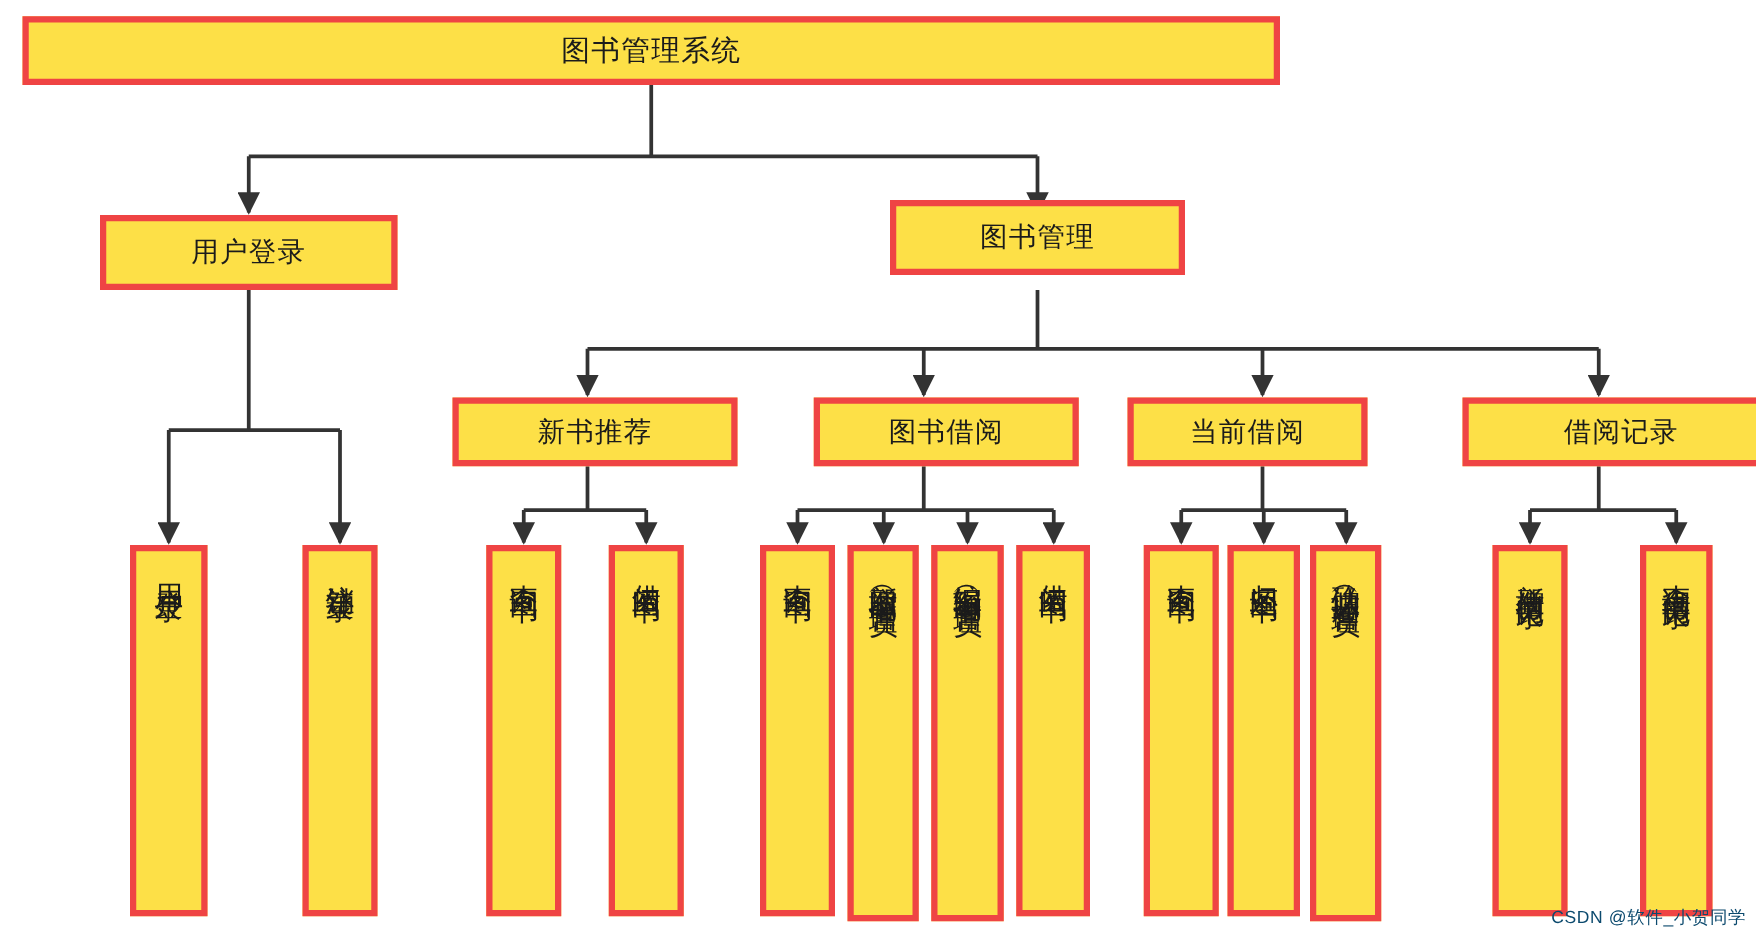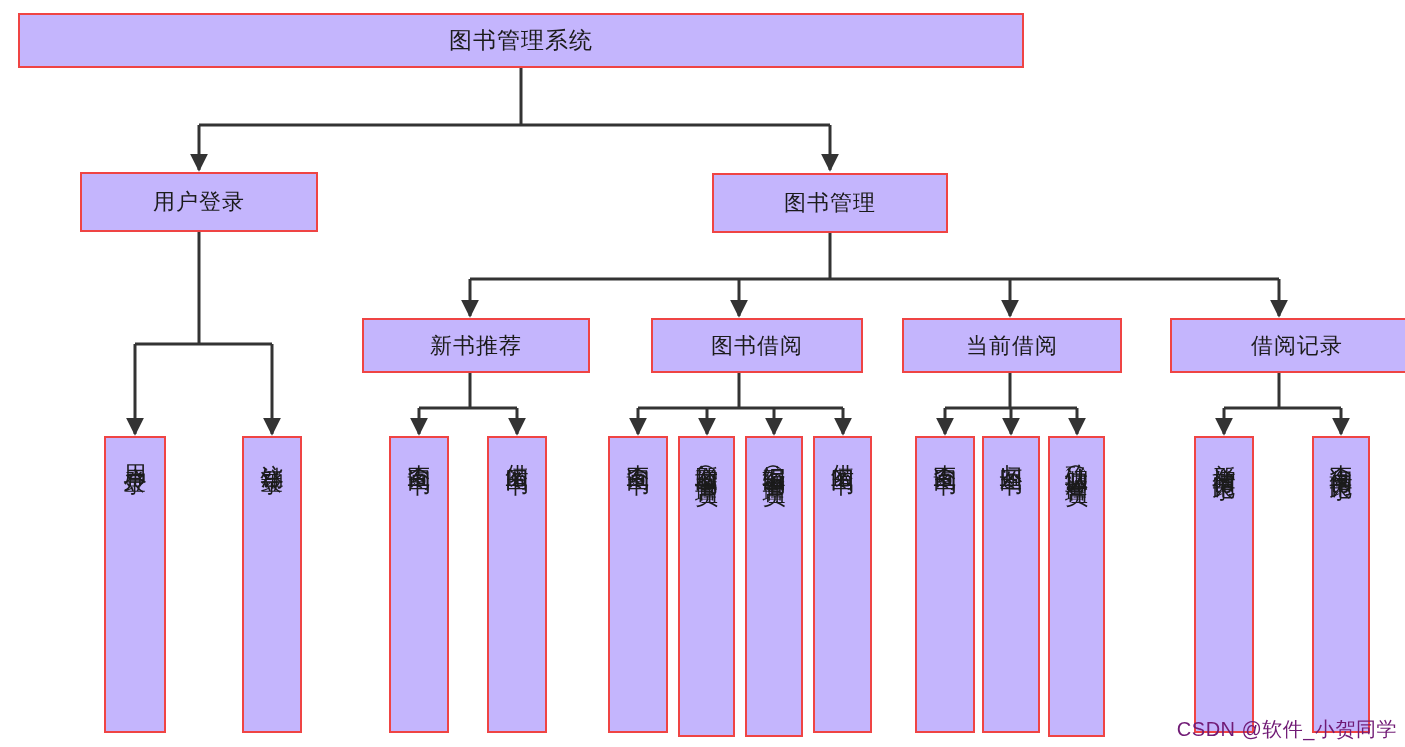--- a/index.html
+++ b/index.html
@@ -21,22 +21,22 @@
     position: absolute;
     left: 0;
     top: 0;
     width: 1405px;
     height: 747px;
     pointer-events: none;
   }
   .node {
     position: absolute;
     box-sizing: border-box;
-    background: #c4b5fd;
-    border: 2px solid #ef4444;
+    background: #fde047;
+    border: 5px solid #ef4444;
     display: flex;
     align-items: center;
     justify-content: center;
     z-index: 2;
     font-family: Liberation Serif, serif;
   }
   .node .label {
     color: #1b1b1b;
     text-align: center;
     line-height: 1.18;
@@ -58,22 +58,22 @@
     text-orientation: upright;
     font-size: 23px;
     letter-spacing: 3px;
     line-height: 1;
     white-space: nowrap;
   }
   #watermark {
     position: absolute;
     right: 8px;
     bottom: 4px;
-    font-size: 20px;
-    color: #701a75;
+    font-size: 14px;
+    color: #0c4a6e;
     letter-spacing: 0.5px;
     z-index: 3;
     white-space: nowrap;
   }
 </style>
 </head>
 <body>
 
 <div id="canvas">
 
@@ -120,30 +120,30 @@
       </g>
   </svg>
 
   <div id="nodes-layer">
       <div class="node horiz root" style="left: 18px; top: 13px; width: 1006px; height: 55px;">
         <span class="label">图书管理系统</span>
       </div>
       <div class="node horiz" style="left: 80px; top: 172px; width: 238px; height: 60px;">
         <span class="label">用户登录</span>
       </div>
-      <div class="node horiz" style="left: 712px; top: 173px; width: 236px; height: 60px;">
+      <div class="node horiz" style="left: 712px; top: 160px; width: 236px; height: 60px;">
         <span class="label">图书管理</span>
       </div>
       <div class="node horiz" style="left: 362px; top: 318px; width: 228px; height: 55px;">
         <span class="label">新书推荐</span>
       </div>
       <div class="node horiz" style="left: 651px; top: 318px; width: 212px; height: 55px;">
         <span class="label">图书借阅</span>
       </div>
-      <div class="node horiz" style="left: 902px; top: 318px; width: 220px; height: 55px;">
+      <div class="node horiz" style="left: 902px; top: 318px; width: 192px; height: 55px;">
         <span class="label">当前借阅</span>
       </div>
       <div class="node horiz" style="left: 1170px; top: 318px; width: 254px; height: 55px;">
         <span class="label">借阅记录</span>
       </div>
       <div class="node vert" style="left: 104px; top: 436px; width: 62px; height: 297px;">
         <span class="label">用户登录</span>
       </div>
       <div class="node vert" style="left: 242px; top: 436px; width: 60px; height: 297px;">
         <span class="label">注销登录</span>

